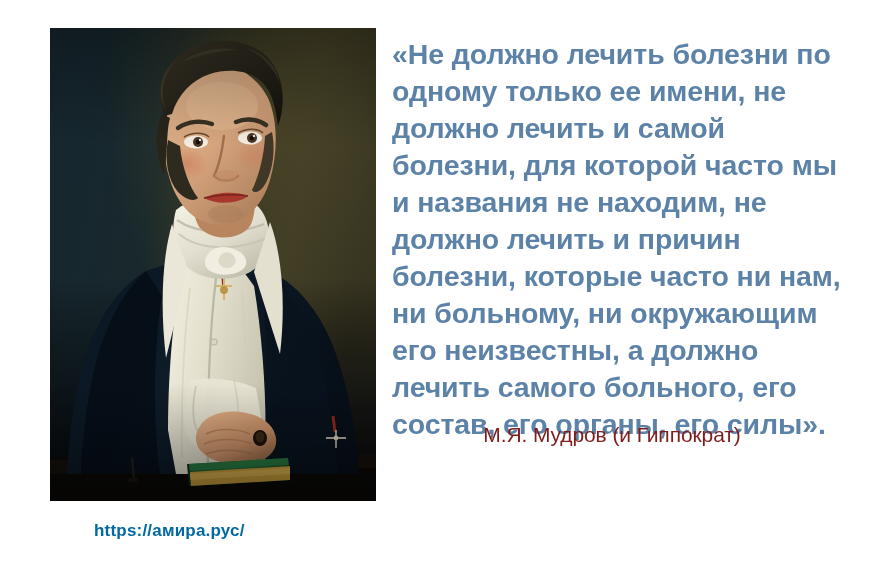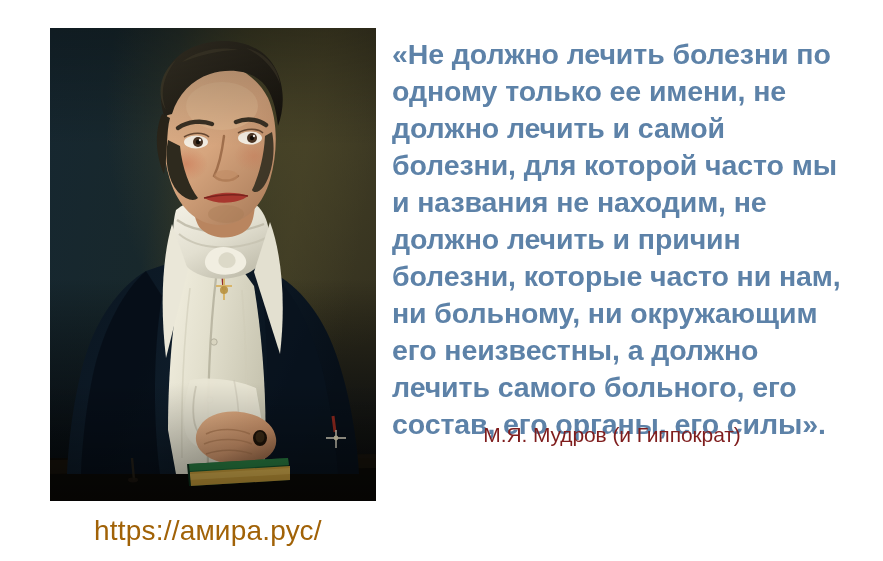--- a/index.html
+++ b/index.html
@@ -64,24 +64,24 @@
     font-weight: normal;
     letter-spacing: -0.1px;
     white-space: pre;
   }
 
   
   #watermark {
     position: absolute;
     left: 94px;
     top: 518px;
-    color: #a16207;
-    font-size: 28px;
+    color: #0369a1;
+    font-size: 17px;
     line-height: 26px;
-    font-weight: normal;
+    font-weight: bold;
     letter-spacing: 0.2px;
     white-space: pre;
   }
 </style>
 </head>
 <body>
 
 <figure id="portrait-figure">
   <svg id="portrait-canvas" viewBox="0 0 326 473" preserveAspectRatio="none">
     <defs>

